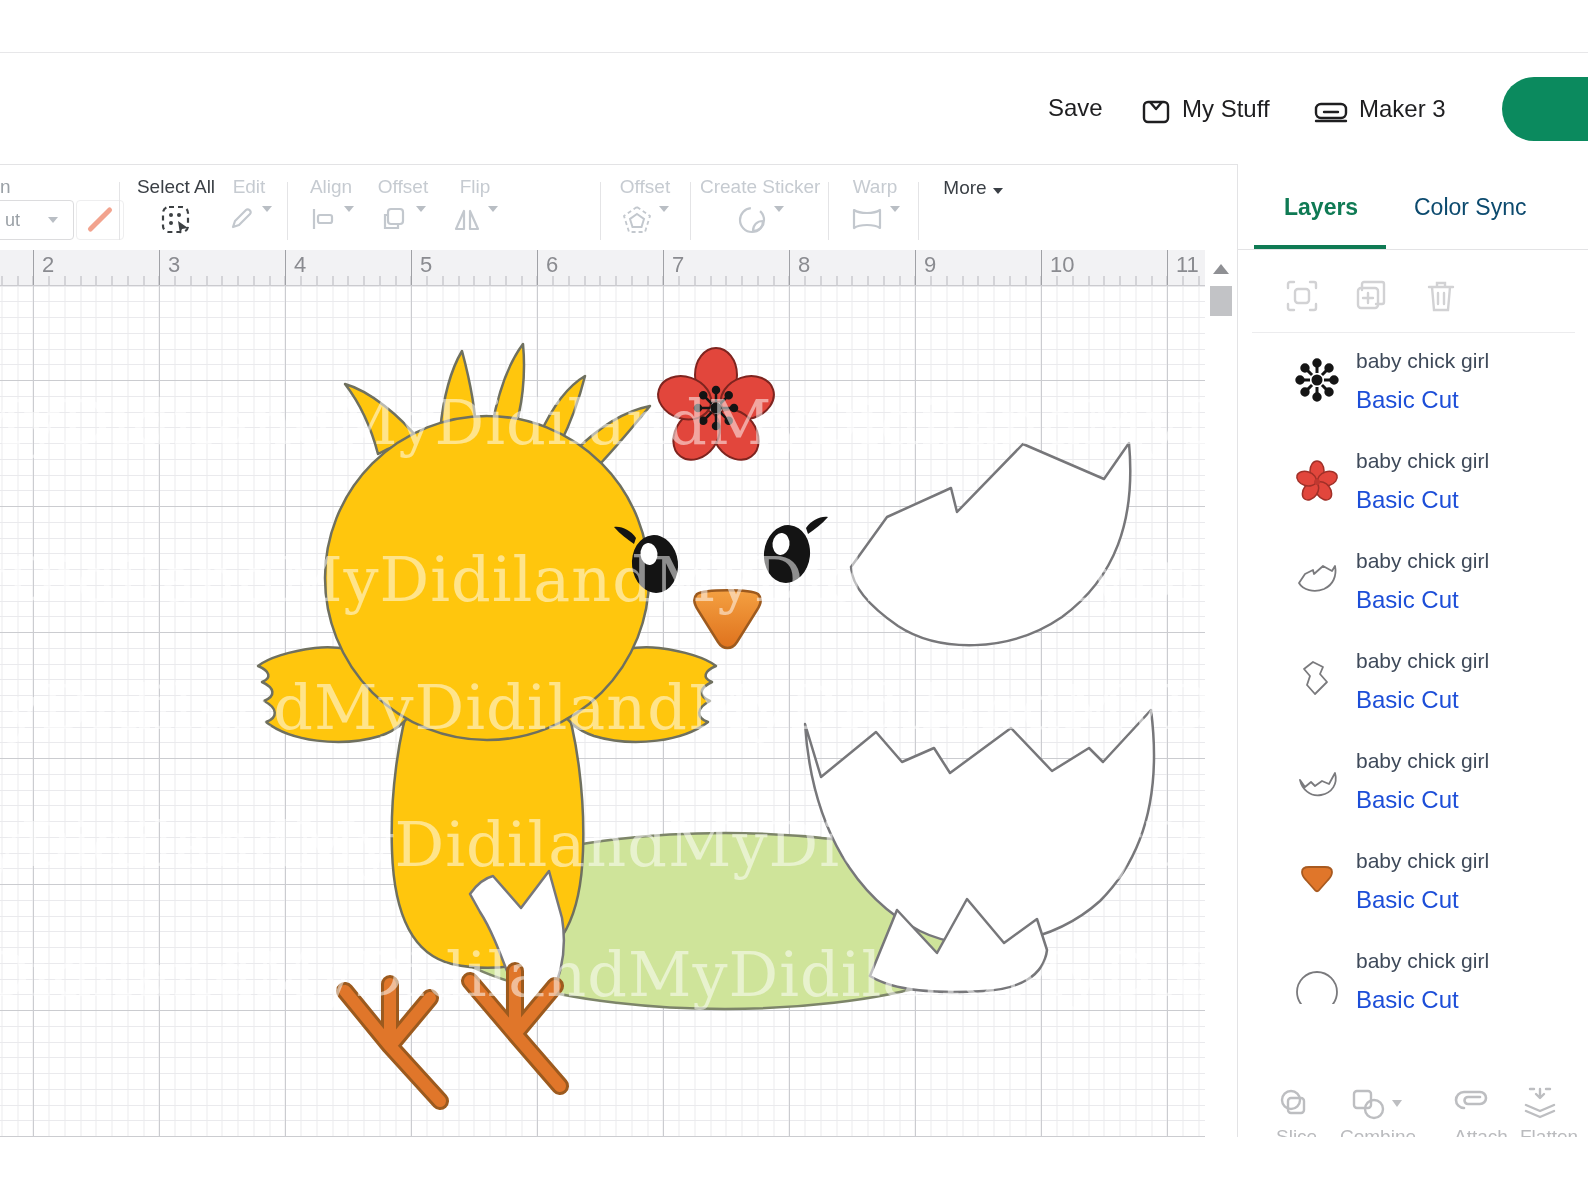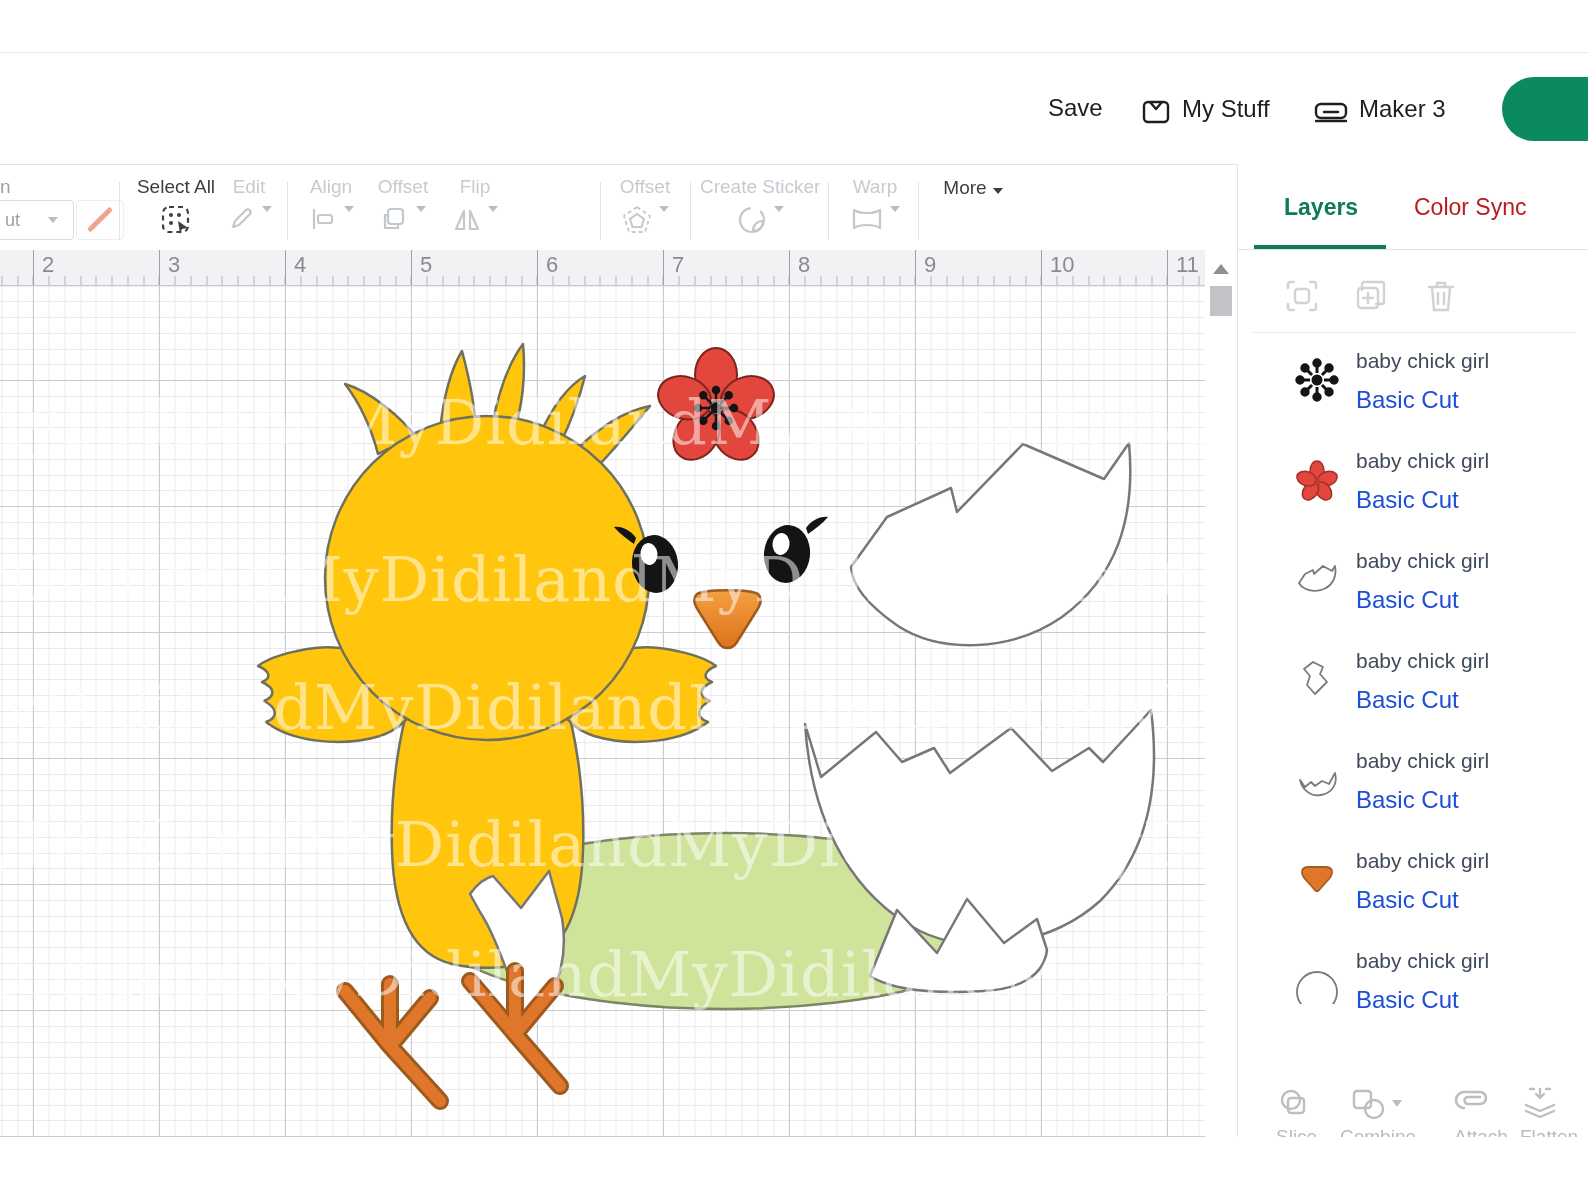--- a/index.html
+++ b/index.html
@@ -42,21 +42,21 @@
     background-position:33px 0,0 0,1.5px 0,0 0;}
   .art{position:absolute;left:0;top:36px;}
   
   .vscroll{position:absolute;left:1205px;top:250px;width:32px;height:887px;background:#fff;}
   .vs-arrow{position:absolute;left:8px;top:14px;width:0;height:0;border-left:8px solid transparent;border-right:8px solid transparent;border-bottom:10px solid #8f9094;}
   .vs-thumb{position:absolute;left:5px;top:36px;width:22px;height:30px;background:#c2c3c6;}
   
   .panel{position:absolute;left:1237px;top:164px;width:351px;height:973px;background:#fff;border-left:1px solid #e3e3e5;}
   .tab{position:absolute;top:30px;font-size:23px;}
   .tab.active{color:#0f7a54;font-weight:bold;}
-  .tab.idle{color:#b91c1c;}
+  .tab.idle{color:#0c4a6e;}
   .tab-underline{position:absolute;left:16px;top:81px;width:132px;height:4px;background:#0f7a54;}
   .tabs-border{position:absolute;left:0;top:85px;width:351px;height:1px;background:#e3e3e5;}
   .iconbar{position:absolute;left:0;top:100px;width:351px;height:64px;}
   .iconbar-divider{position:absolute;left:14px;top:168px;width:323px;height:1px;background:#ececee;}
   .lrow{position:absolute;left:0;width:351px;height:100px;}
   .lrow .icobox{position:absolute;left:55px;top:16px;width:48px;height:48px;}
   .lname{position:absolute;left:118px;top:9px;font-size:21px;color:#3f4a5a;}
   .ltype{position:absolute;left:118px;top:46px;font-size:24px;color:#1d4ed8;}
   .blankrow{position:absolute;left:0;top:832px;width:351px;height:82px;background:#f4f4f5;}
   .blankthumb{position:absolute;left:33px;top:10px;width:92px;height:61px;background:#fff;border:1.5px solid #8f8f93;border-radius:4px;}

